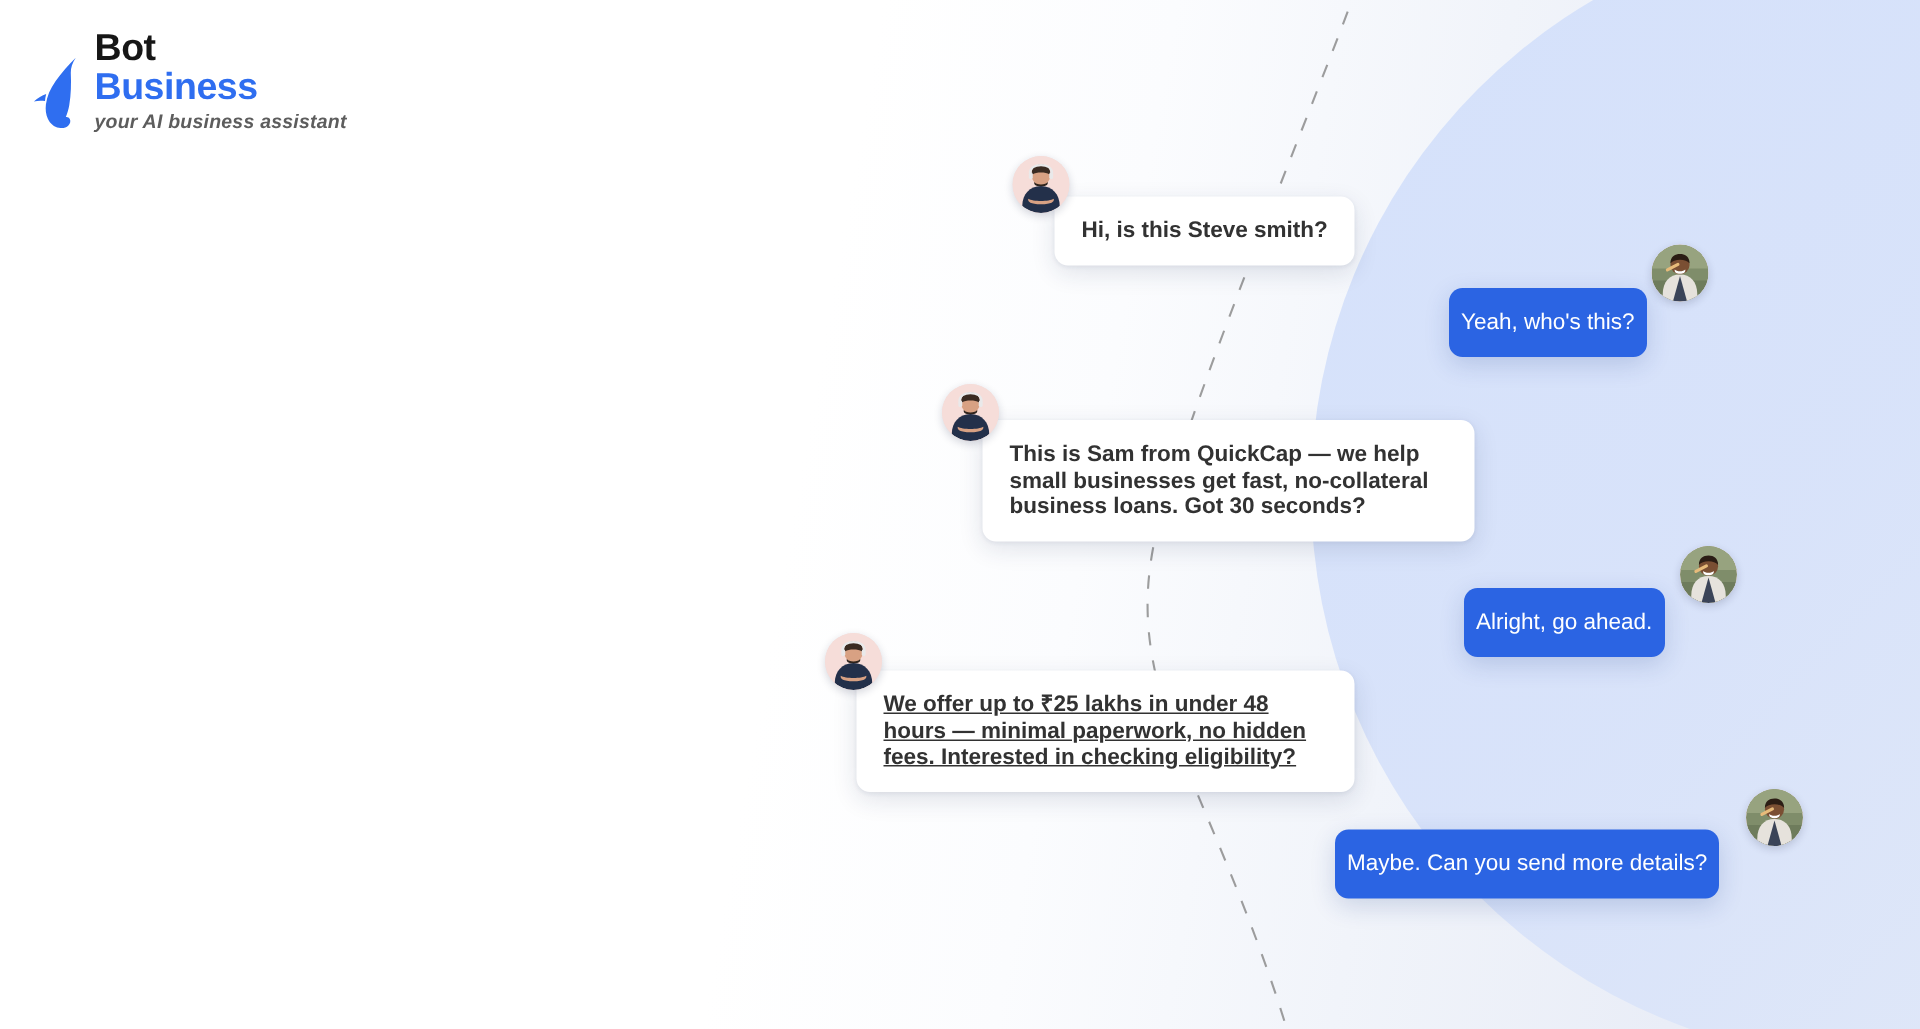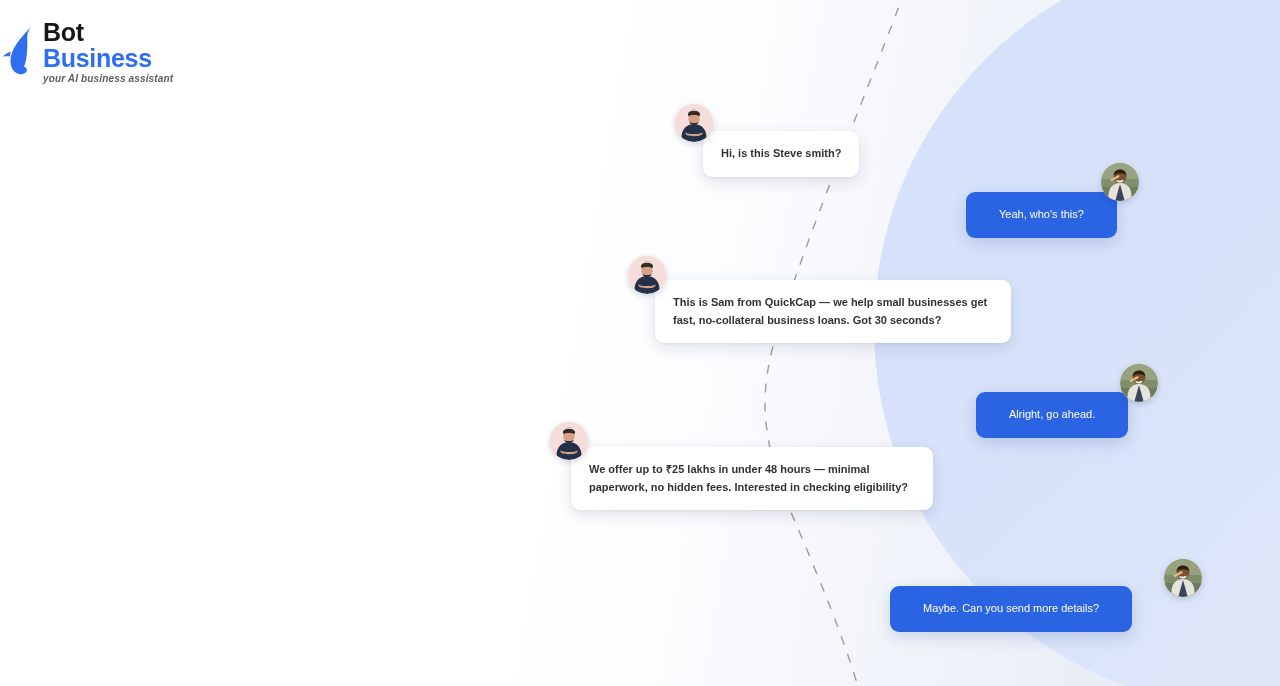--- a/index.html
+++ b/index.html
@@ -43,24 +43,24 @@
     left: 0;
     top: 0;
     width: 1280px;
     height: 686px;
     pointer-events: none;
   }
 
   
   .logo {
     position: absolute;
-    left: 0;
+    left: 20px;
     top: 18px;
     display: flex;
-    align-items: center;
+    align-items: flex-end;
     gap: 7px;
   }
   .logo-mark { width: 36px; height: 50px; display:block; }
   .logo-text { line-height: 1; padding-top: 2px; }
   .logo-word-1 {
     display: block;
     font-size: 25px;
     font-weight: 700;
     color: #161616;
     letter-spacing: -0.3px;
@@ -70,21 +70,21 @@
     display: block;
     font-size: 25px;
     font-weight: 700;
     color: #2f6ef0;
     letter-spacing: -0.3px;
     line-height: 26px;
   }
   .logo-tagline {
     display: block;
     margin-top: 3px;
-    font-size: 10px;
+    font-size: 13px;
     font-style: italic;
     font-weight: 600;
     color: #5d5d5d;
     letter-spacing: .15px;
   }
 
   
   .headline {
     position: absolute;
     left: 20px;
@@ -99,36 +99,36 @@
   }
   .headline .accent { color: #2f6ef0; }
 
   
   .chat-row {
     position: absolute;
   }
   .bubble {
     position: relative;
     border-radius: 9px;
-    font-size: 11px;
+    font-size: 15px;
     line-height: 17.5px;
     font-weight: 500;
     box-sizing: border-box;
   }
   .bubble.left {
     background: #ffffff;
     color: #323232;
     box-shadow: 0 5px 16px rgba(26, 42, 84, .12), 0 1px 3px rgba(26,42,84,.07);
     padding: 14px 18px;
     font-weight: 600;
   }
   .bubble.right {
     background: #2b64e3;
     color: #ffffff;
-    padding: 14px 33px;
+    padding: 14px 8px;
     box-shadow: 0 5px 16px rgba(26, 60, 140, .18);
     font-weight: 500;
   }
   .avatar {
     position: absolute;
     width: 38px;
     height: 38px;
     border-radius: 50%;
     overflow: hidden;
     box-shadow: 0 2px 6px rgba(20,30,60,.18);
@@ -141,21 +141,21 @@
   #row-1 { left: 703px; top: 131px; }
   #row-1 .avatar { left: -28px; top: -27px; }
   #row-2 { left: 966px; top: 192px; }
   #row-2 .avatar { left: 135px; top: -29px; }
   #row-3 { left: 655px; top: 280px; }
   #row-3 .avatar { left: -27px; top: -24px; }
   #row-4 { left: 958px; top: 392px; margin-left: 18px; }
   #row-4 .avatar { left: 144px; top: -28px; }
   #row-5 { left: 571px; top: 447px; }
   #row-5 .avatar { left: -21px; top: -25px; }
-  #row-6 { left: 890px; top: 586px; }
+  #row-6 { left: 890px; top: 553px; }
   #row-6 .avatar { left: 274px; top: -27px; }
 </style>
 </head>
 <body>
 
 <div class="stage">
 
   <div class="blue-circle"></div>
 
   <svg class="dashed-path" viewBox="0 0 1280 686" preserveAspectRatio="none">
@@ -260,21 +260,21 @@
           <rect x="10.9" y="10.8" width="2.6" height="4.6" rx="1.3" fill="#e9e9ea"></rect>
           <rect x="24.5" y="10.8" width="2.6" height="4.6" rx="1.3" fill="#e9e9ea"></rect>
           <path d="M11.6 11.6 C11.6 8 14.8 6 19 6 C23.2 6 26.4 8 26.4 11.6" fill="none" stroke="#e9e9ea" stroke-width="1.5"></path>
           <path d="M19 20 C26.5 20 31.5 25.5 31.5 33.5 L31.5 39 L6.5 39 L6.5 33.5
                    C6.5 25.5 11.5 20 19 20 Z" fill="#23304a"></path>
           <path d="M10.5 28.5 C13.5 30.5 24.5 30.5 27.5 28.5 C28 30.5 26 32.2 19 32.2
                    C12 32.2 10 30.5 10.5 28.5 Z" fill="#d8a183"></path>
         </g>
       </svg>
     </div>
-    <div class="bubble left" style="width:356px;">
+    <div class="bubble left" style="width:328px;">
       <span>This is Sam from QuickCap — we help small businesses get fast, no-collateral business loans. Got 30 seconds?</span>
     </div>
   </div>
 
   <div class="chat-row" id="row-4">
     <div class="bubble right">
       <span>Alright, go ahead.</span>
     </div>
     <div class="avatar">
       <svg viewBox="0 0 38 38" xmlns="http://www.w3.org/2000/svg">
@@ -319,21 +319,21 @@
           <rect x="10.9" y="10.8" width="2.6" height="4.6" rx="1.3" fill="#e9e9ea"></rect>
           <rect x="24.5" y="10.8" width="2.6" height="4.6" rx="1.3" fill="#e9e9ea"></rect>
           <path d="M11.6 11.6 C11.6 8 14.8 6 19 6 C23.2 6 26.4 8 26.4 11.6" fill="none" stroke="#e9e9ea" stroke-width="1.5"></path>
           <path d="M19 20 C26.5 20 31.5 25.5 31.5 33.5 L31.5 39 L6.5 39 L6.5 33.5
                    C6.5 25.5 11.5 20 19 20 Z" fill="#23304a"></path>
           <path d="M10.5 28.5 C13.5 30.5 24.5 30.5 27.5 28.5 C28 30.5 26 32.2 19 32.2
                    C12 32.2 10 30.5 10.5 28.5 Z" fill="#d8a183"></path>
         </g>
       </svg>
     </div>
-    <div class="bubble left" style="width:362px;">
+    <div class="bubble left" style="width:332px;text-decoration:underline;">
       <span>We offer up to ₹25 lakhs in under 48 hours — minimal paperwork, no hidden fees. Interested in checking eligibility?</span>
     </div>
   </div>
 
   <div class="chat-row" id="row-6">
     <div class="bubble right">
       <span>Maybe. Can you send more details?</span>
     </div>
     <div class="avatar">
       <svg viewBox="0 0 38 38" xmlns="http://www.w3.org/2000/svg">

